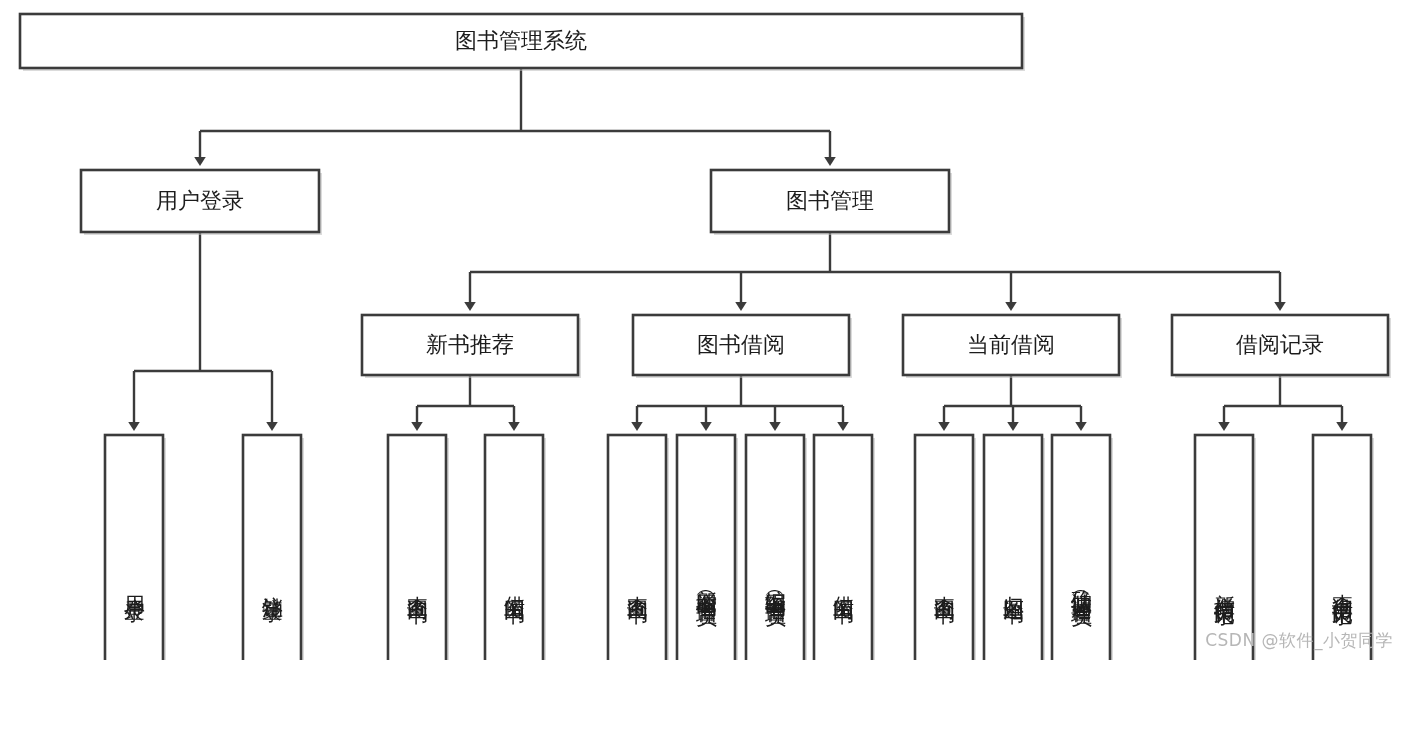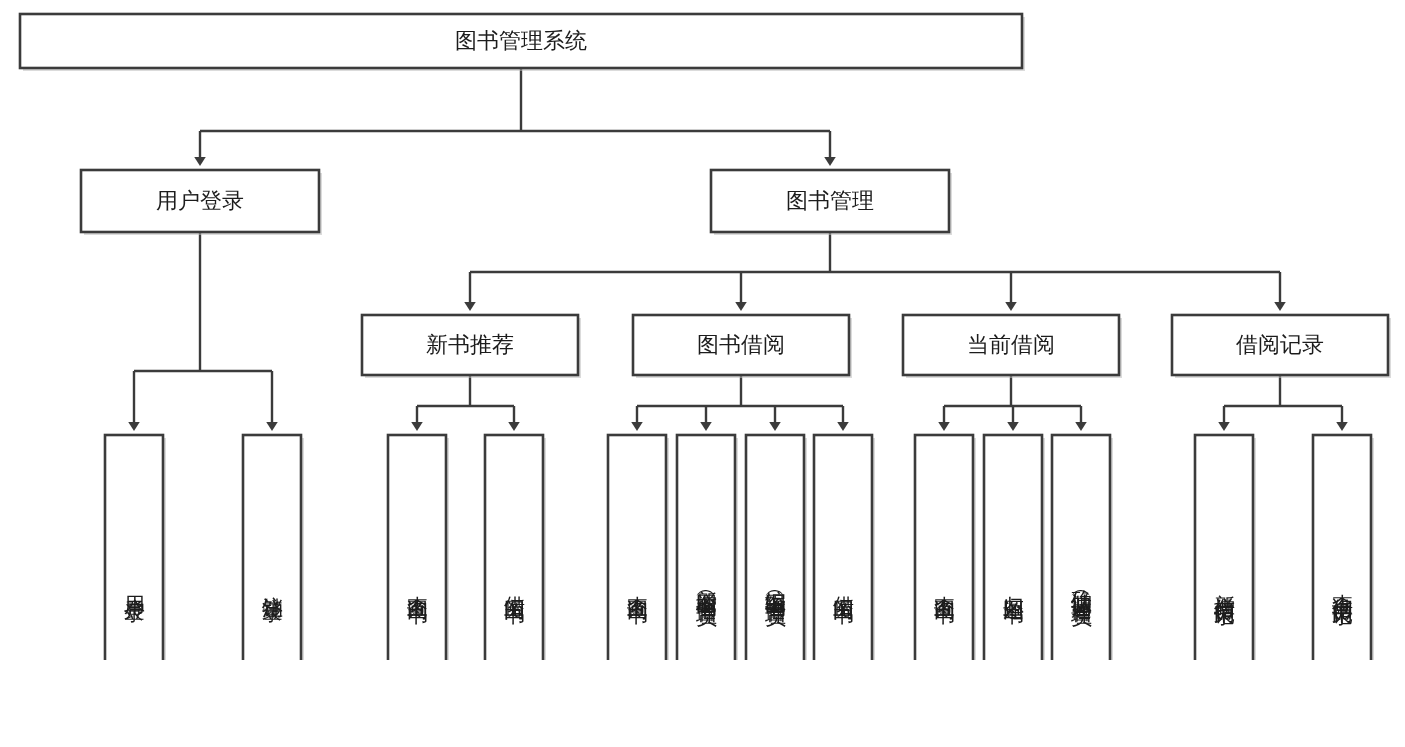--- a/index.html
+++ b/index.html
@@ -185,13 +185,14 @@
       <div class="leaf-label" style="left: 677px; top: 435px; width: 58px; height: 298px;">新增图书（管理员）</div>
       <div class="leaf-label" style="left: 746px; top: 435px; width: 58px; height: 298px;">编辑图书（管理员）</div>
       <div class="leaf-label" style="left: 814px; top: 435px; width: 58px; height: 298px;">借阅图书</div>
       <div class="leaf-label" style="left: 915px; top: 435px; width: 58px; height: 298px;">查询图书</div>
       <div class="leaf-label" style="left: 984px; top: 435px; width: 58px; height: 298px;">归还图书</div>
       <div class="leaf-label" style="left: 1052px; top: 435px; width: 58px; height: 298px;">确认归还（管理员）</div>
       <div class="leaf-label" style="left: 1195px; top: 435px; width: 58px; height: 298px;">新增借阅记录</div>
       <div class="leaf-label" style="left: 1313px; top: 435px; width: 58px; height: 298px;">查询借阅记录</div>
     </div>
 
+  <div class="watermark">CSDN @软件_小贺同学</div>
 </div>
 
 </body></html>

